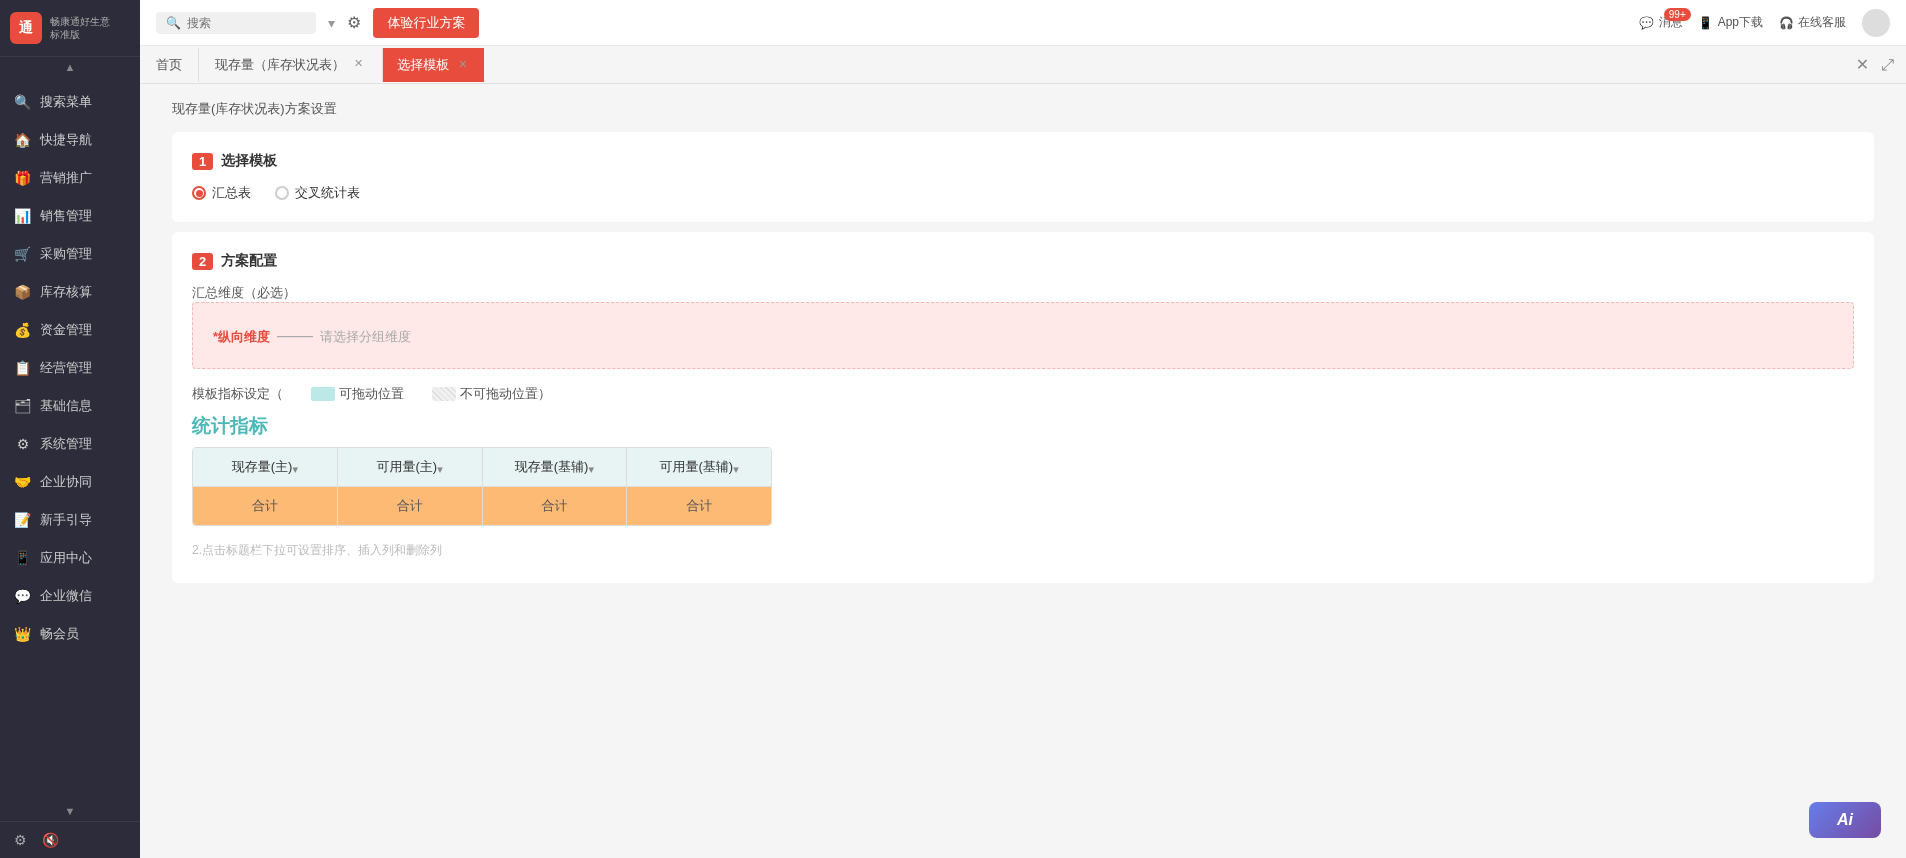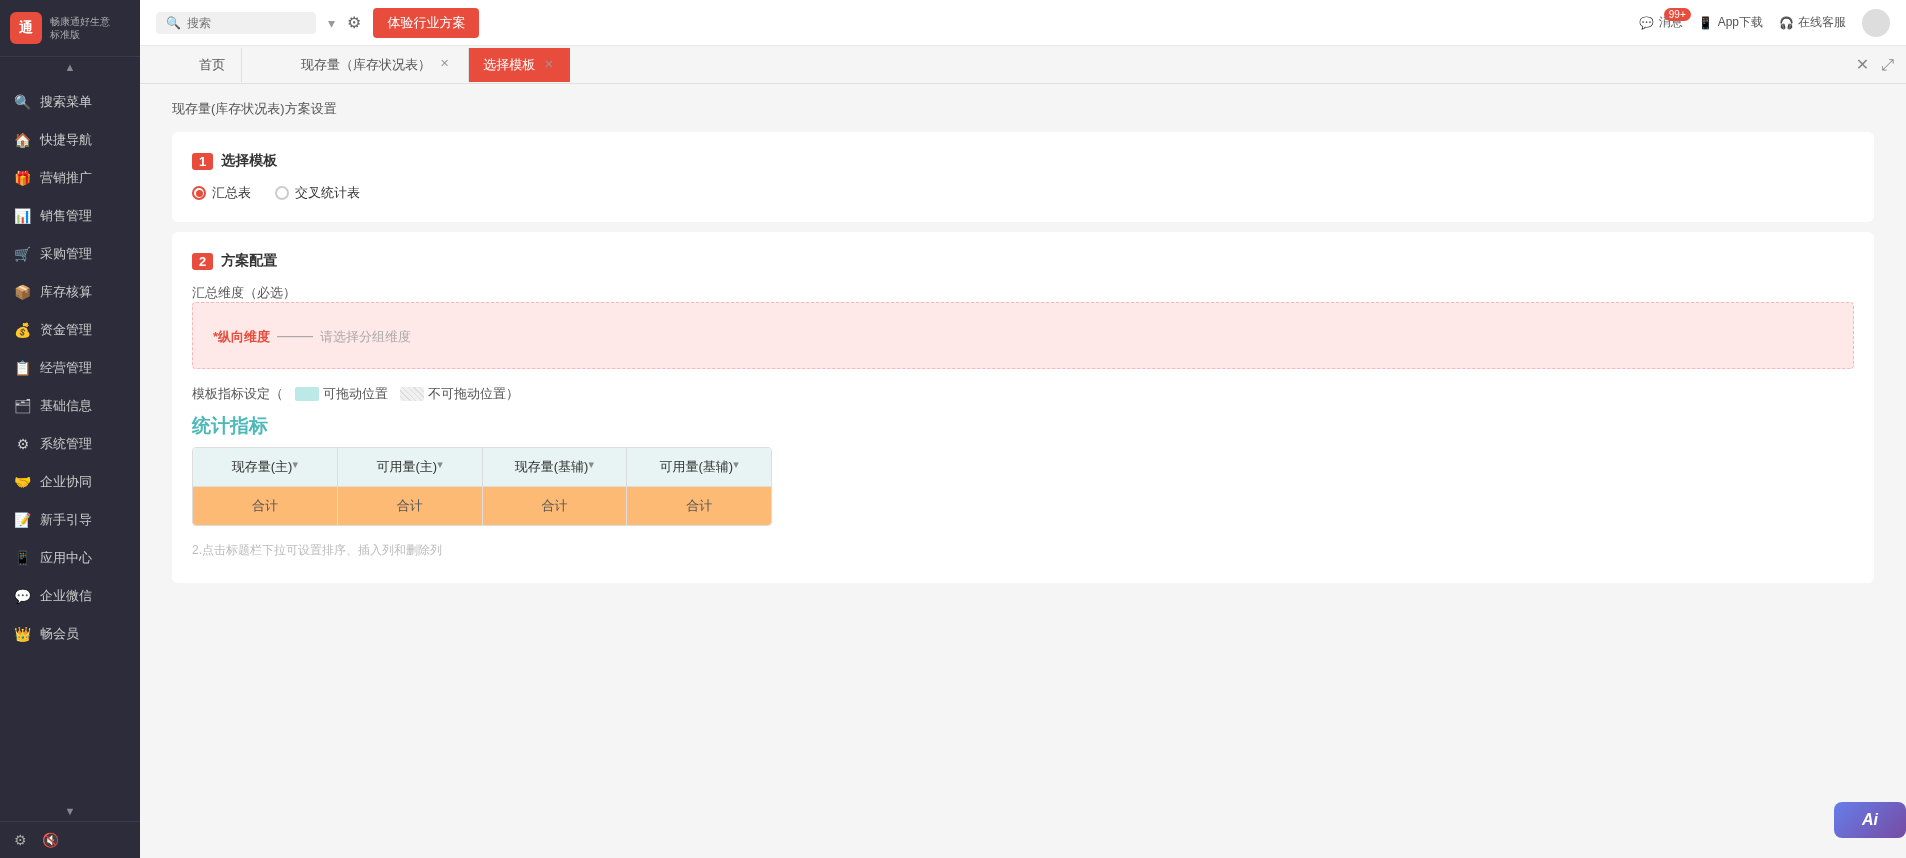--- a/index.html
+++ b/index.html
@@ -193,21 +193,20 @@
     }
     .tab-item {
       display: flex;
       align-items: flex-start;
       gap: 6px;
       padding: 8px 16px;
       font-size: 13px;
       cursor: pointer;
       color: #555;
       border-right: 1px solid #e0e0e0;
-      margin-left: 43px;
     }
     .tab-home {
       padding: 8px 16px;
       font-size: 13px;
       cursor: pointer;
       color: #555;
       border-right: 1px solid #e0e0e0;
     }
     .tab-close {
       font-size: 11px;
@@ -346,21 +345,21 @@
       color: #aaa;
     }
 
     
     .metrics-label {
       font-size: 13px;
       color: #555;
       margin-bottom: 10px;
       display: flex;
       align-items: center;
-      gap: 12px;
+      gap: 28px;
     }
     .drag-indicator {
       display: inline-flex;
       align-items: center;
       gap: 4px;
     }
     .drag-block {
       width: 24px;
       height: 14px;
       background: #bce8e8;
@@ -393,21 +392,21 @@
       overflow: hidden;
       width: 580px;
     }
     .metrics-table-header {
       display: flex;
       background: #e8f4f4;
     }
     .metrics-col {
       flex: 1;
       display: flex;
-      align-items: flex-start;
+      align-items: flex-end;
       justify-content: center;
       padding: 10px 8px;
       border-right: 1px solid #ddd;
       font-size: 13px;
       color: #333;
     }
     .metrics-col:last-child { border-right: none; }
     .col-chevron {
       color: #888;
       font-size: 11px;
@@ -483,21 +482,21 @@
       border: none;
       border-radius: 4px;
       font-size: 13px;
       cursor: pointer;
     }
 
     
     .ai-fab {
       position: fixed;
       bottom: 20px;
-      right: 0;
+      right: 25px;
       background: linear-gradient(135deg, #667eea, #764ba2);
       color: #fff;
       border-radius: 8px;
       width: 72px;
       height: 36px;
       display: flex;
       align-items: center;
       justify-content: center;
       font-size: 16px;
       font-weight: bold;

